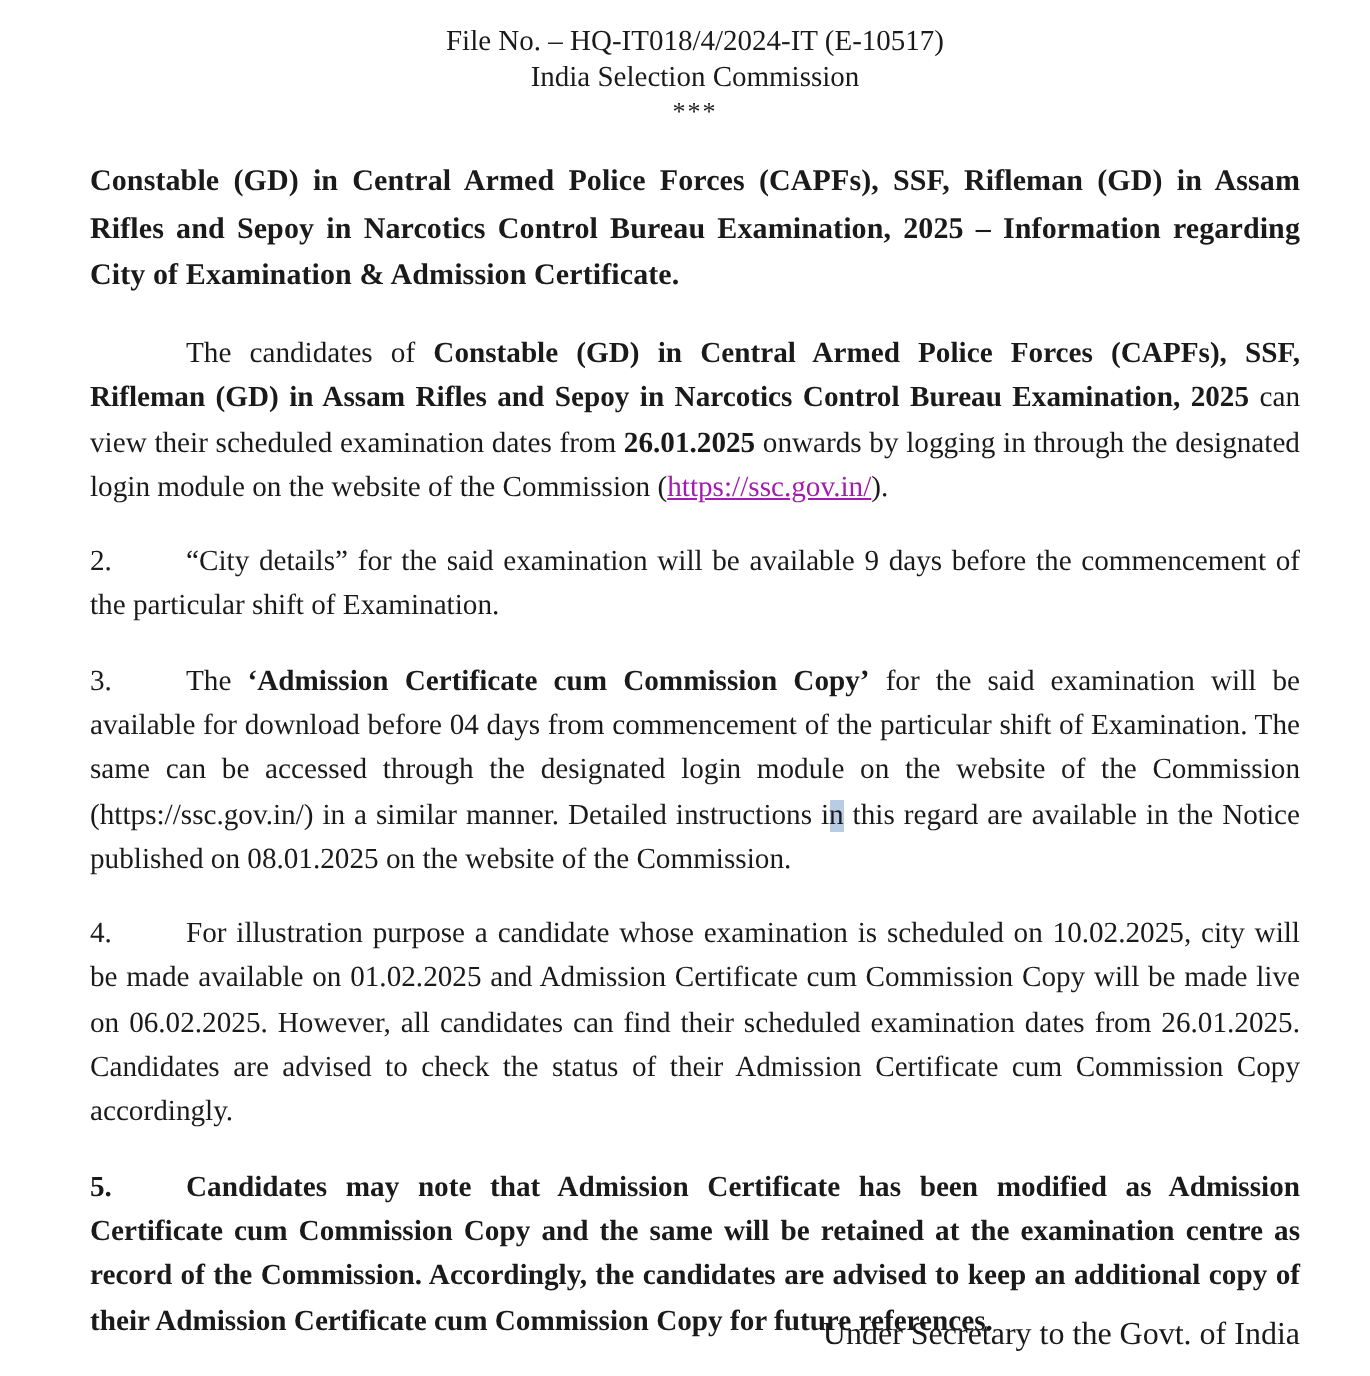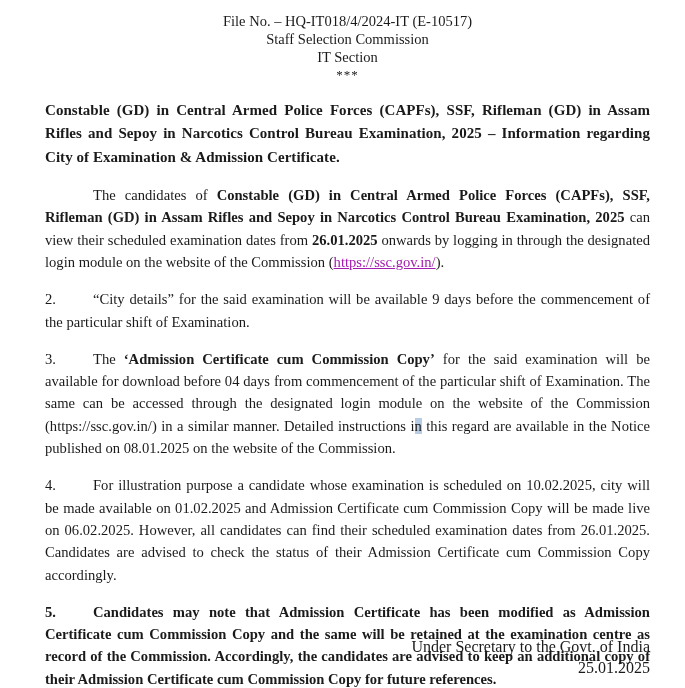--- a/index.html
+++ b/index.html
@@ -82,22 +82,21 @@
     white-space: nowrap;
   }
 </style>
 </head>
 <body>
 
 <div class="page">
 
   <div class="header-block">
     <div>File No. – HQ-IT018/4/2024-IT (E-10517)</div>
-    <div>Staff Selection Commission</div>
-    <div>IT Section</div>
+    <div>India Selection Commission</div>
     <div class="stars">***</div>
   </div>
 
   <div class="title">Constable (GD) in Central Armed Police Forces (CAPFs), SSF, Rifleman (GD) in Assam Rifles and Sepoy in Narcotics Control Bureau Examination, 2025 – Information regarding City of Examination &amp; Admission Certificate.</div>
 
   <div class="para indent-first">
     <span>The candidates of </span><b>Constable (GD) in Central Armed Police Forces (CAPFs), SSF, Rifleman (GD) in Assam Rifles and Sepoy in Narcotics Control Bureau Examination, 2025</b><span> can view their scheduled examination dates from </span><b>26.01.2025</b><span> onwards by logging in through the designated login module on the website of the Commission (</span><a class="link" href="#">https://ssc.gov.in/</a><span>).</span>
   </div>
 
   <div class="para">
@@ -111,16 +110,15 @@
   <div class="para">
     <span class="numlabel">4.</span><span>For illustration purpose a candidate whose examination is scheduled on 10.02.2025, city will be made available on 01.02.2025 and Admission Certificate cum Commission Copy will be made live on 06.02.2025. However, all candidates can find their scheduled examination dates from 26.01.2025. Candidates are advised to check the status of their Admission Certificate cum Commission Copy accordingly.</span>
   </div>
 
   <div class="para allbold">
     <span class="numlabel">5.</span><span>Candidates may note that Admission Certificate has been modified as Admission Certificate cum Commission Copy and the same will be retained at the examination centre as record of the Commission. Accordingly, the candidates are advised to keep an additional copy of their Admission Certificate cum Commission Copy for future references.</span>
   </div>
 
   <div class="signature">
     <div>Under Secretary to the Govt. of India</div>
-    <div>25.01.2025</div>
   </div>
 
 </div>
 
 </body></html>

